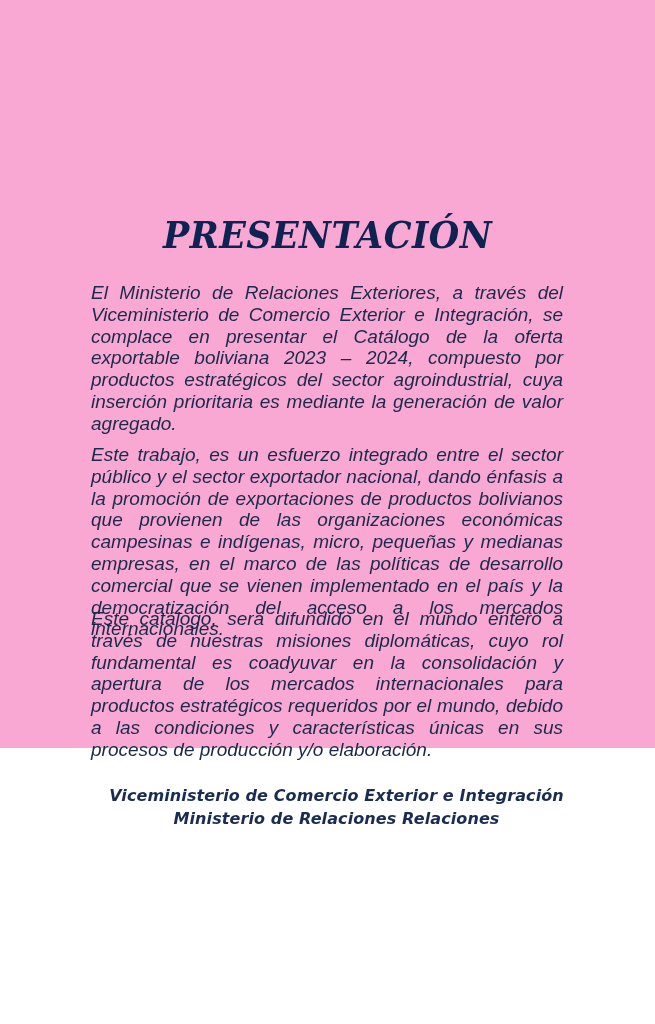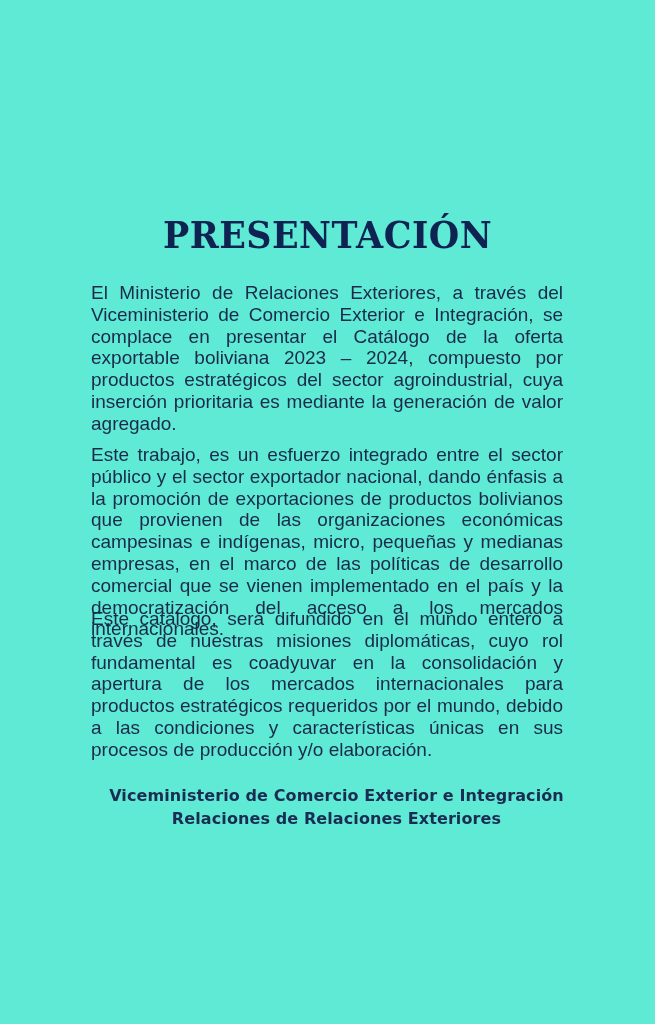--- a/index.html
+++ b/index.html
@@ -10,22 +10,23 @@
     body {
       width: 655px;
       height: 1024px;
       position: relative;
       overflow: hidden;
     }
     .page {
       position: absolute;
       left: 0; top: 0;
       width: 655px;
-      height: 1024px;
-      background: #5eead4;
+      height: 748px;
+      background: #f9a8d4;
+      font-style: italic;
     }
     .title {
       position: absolute;
       left: 0;
       top: 184px;
       width: 655px;
       text-align: center;
       font-family: "DejaVu Serif", "Liberation Serif", serif;
       font-weight: bold;
       font-size: 38px;
@@ -71,15 +72,15 @@
 
 <div class="page">
   <h1 class="title">PRESENTACIÓN</h1>
 
   <p class="body-text" id="p1">El Ministerio de Relaciones Exteriores, a través del Viceministerio de Comercio Exterior e Integración, se complace en presentar el Catálogo de la oferta exportable boliviana 2023 – 2024, compuesto por productos estratégicos del sector agroindustrial, cuya inserción prioritaria es mediante la generación de valor agregado.</p>
   <p class="body-text" id="p2">Este trabajo, es un esfuerzo integrado entre el sector público y el sector exportador nacional, dando énfasis a la promoción de exportaciones de productos bolivianos que provienen de las organizaciones económicas campesinas e indígenas, micro, pequeñas y medianas empresas, en el marco de las políticas de desarrollo comercial que se vienen implementado en el país y la democratización del acceso a los mercados internacionales.</p>
   <p class="body-text" id="p3">Este catálogo, será difundido en el mundo entero a través de nuestras misiones diplomáticas, cuyo rol fundamental es coadyuvar en la consolidación y apertura de los mercados internacionales para productos estratégicos requeridos por el mundo, debido a las condiciones y características únicas en sus procesos de producción y/o elaboración.</p>
 
   <div class="signature">
     <div>Viceministerio de Comercio Exterior e Integración</div>
-    <div>Relaciones de Relaciones Exteriores</div>
+    <div>Ministerio de Relaciones Relaciones</div>
   </div>
 </div>
 
 </body></html>

